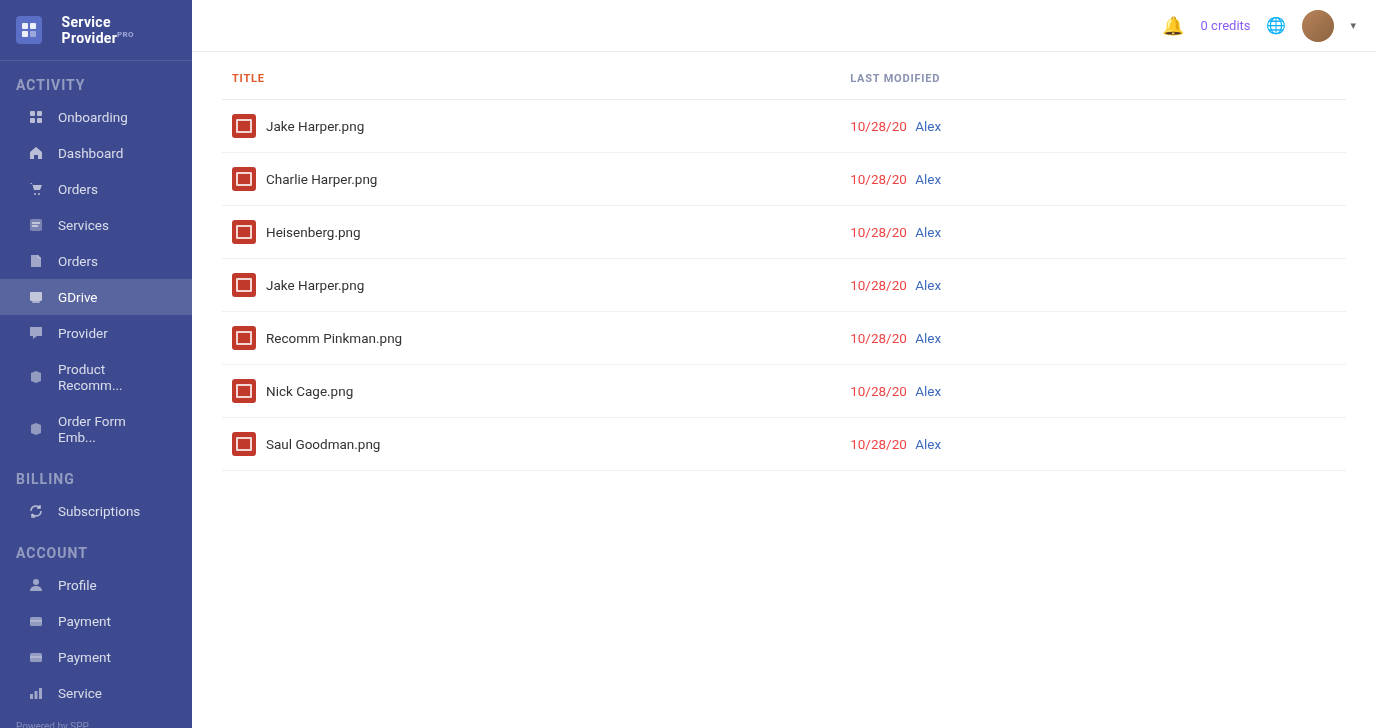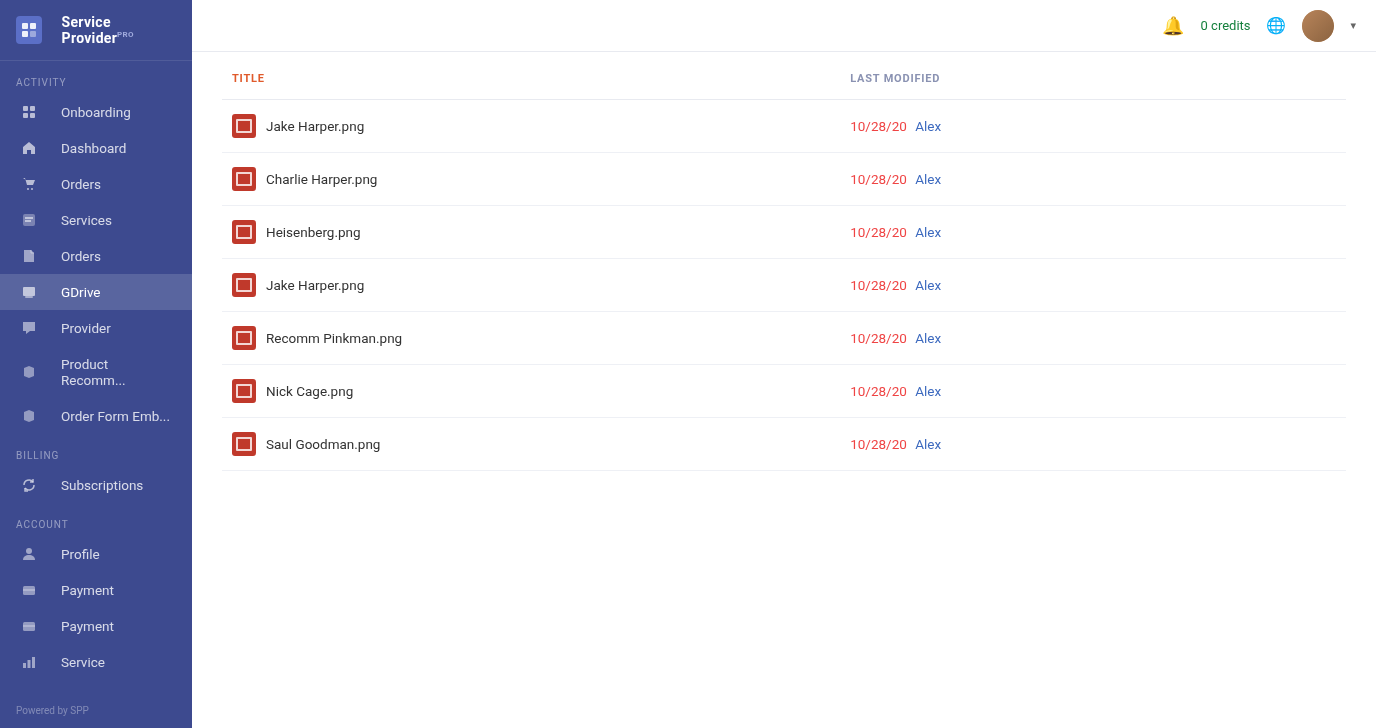--- a/index.html
+++ b/index.html
@@ -36,32 +36,32 @@
       letter-spacing: 0.3px;
     }
     .sidebar-title sup {
       font-size: 8px;
       color: #a0aadd;
       vertical-align: super;
     }
 
     .sidebar-section-label {
       color: rgba(255,255,255,0.45);
-      font-size: 10px;
-      font-weight: 400;
+      font-size: 14px;
+      font-weight: 700;
       letter-spacing: 1px;
       text-transform: uppercase;
       padding: 16px 16px 6px 16px;
     }
 
     .sidebar-item {
       display: flex;
       align-items: center;
-      gap: 24px;
-      padding: 10px 21px;
+      gap: 14px;
+      padding: 10px 28px;
       color: rgba(255,255,255,0.8);
       font-size: 13.5px;
       cursor: pointer;
       border-radius: 0;
       transition: background 0.15s;
     }
     .sidebar-item.active { background: rgba(255,255,255,0.15); color: white; }
     .sidebar-item-icon {
       width: 16px; height: 16px;
       display: flex; align-items: center; justify-content: center;
@@ -95,21 +95,21 @@
       border-bottom: 1px solid #e8eaf0;
       gap: 16px;
     }
     .topbar-bell {
       color: #8a92b2;
       font-size: 18px;
       cursor: pointer;
     }
     .topbar-credits {
       font-size: 13px;
-      color: #15803d;
+      color: #8b5cf6;
     }
     .topbar-globe {
       color: #8a92b2;
       font-size: 16px;
       cursor: pointer;
     }
     .topbar-avatar {
       width: 32px; height: 32px;
       border-radius: 50%;
       background: #c0956c;

